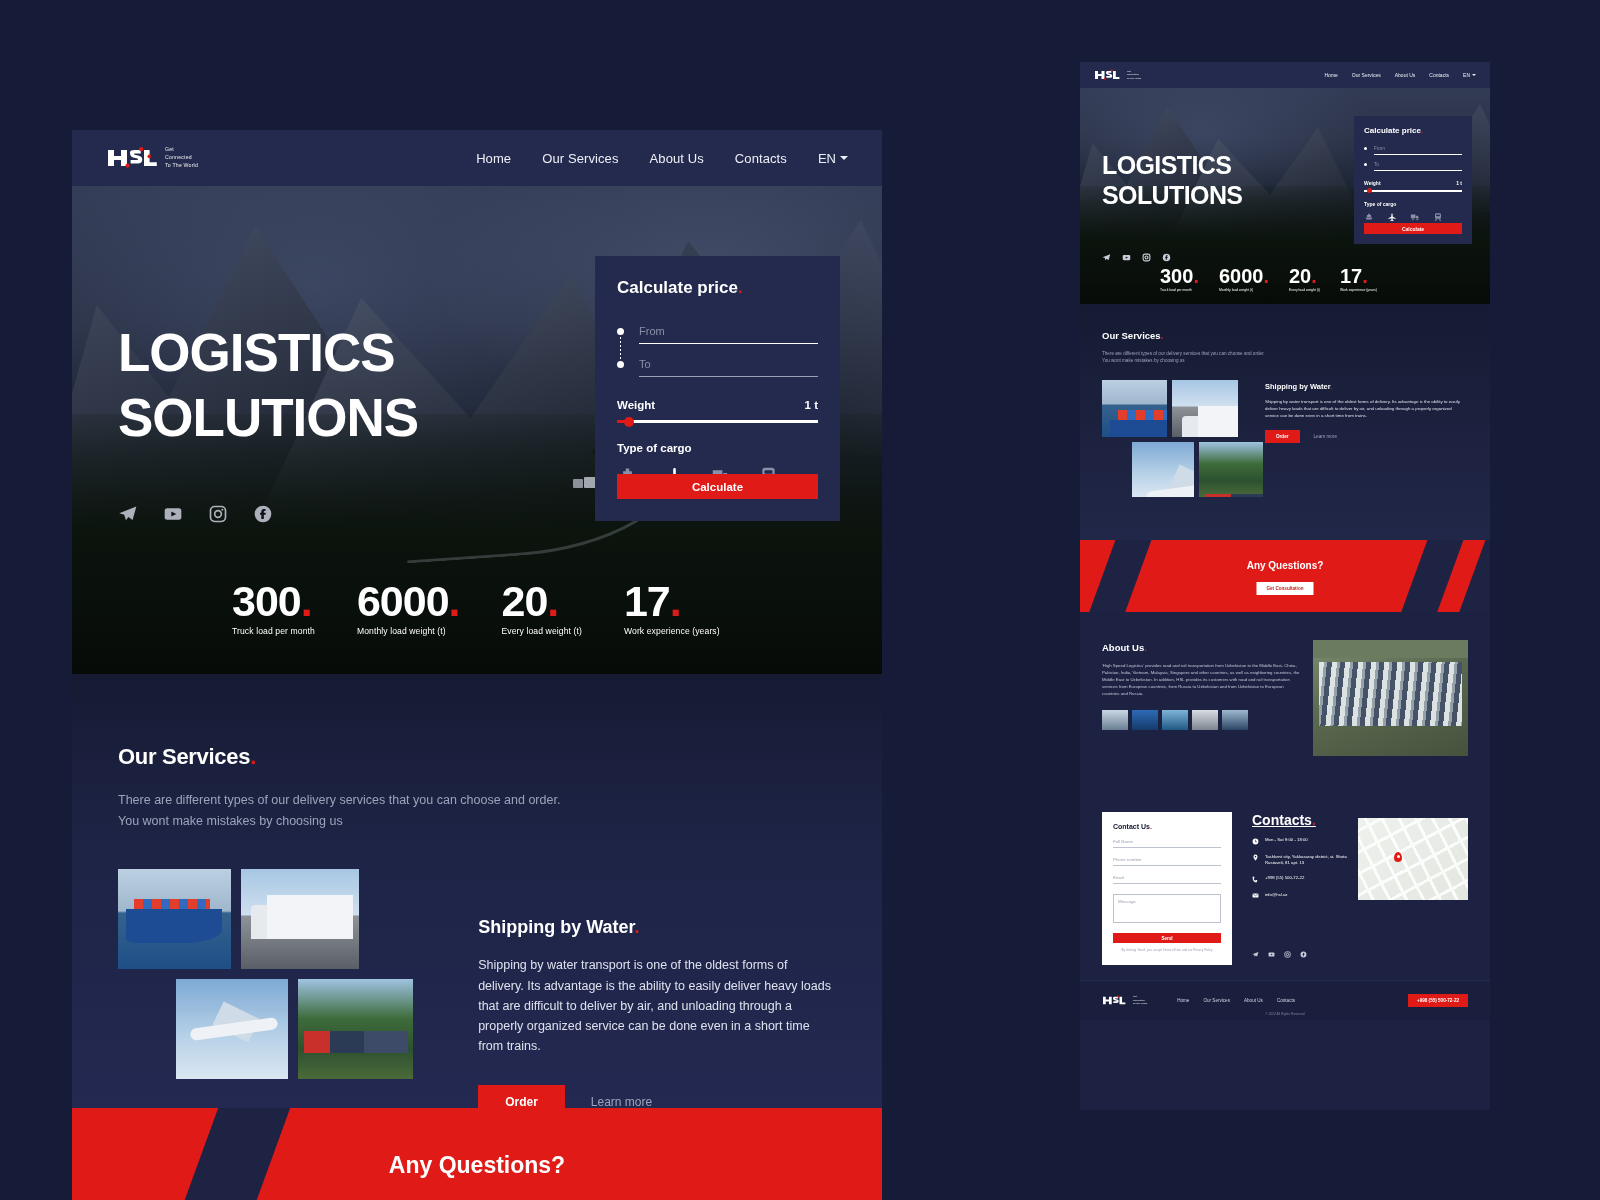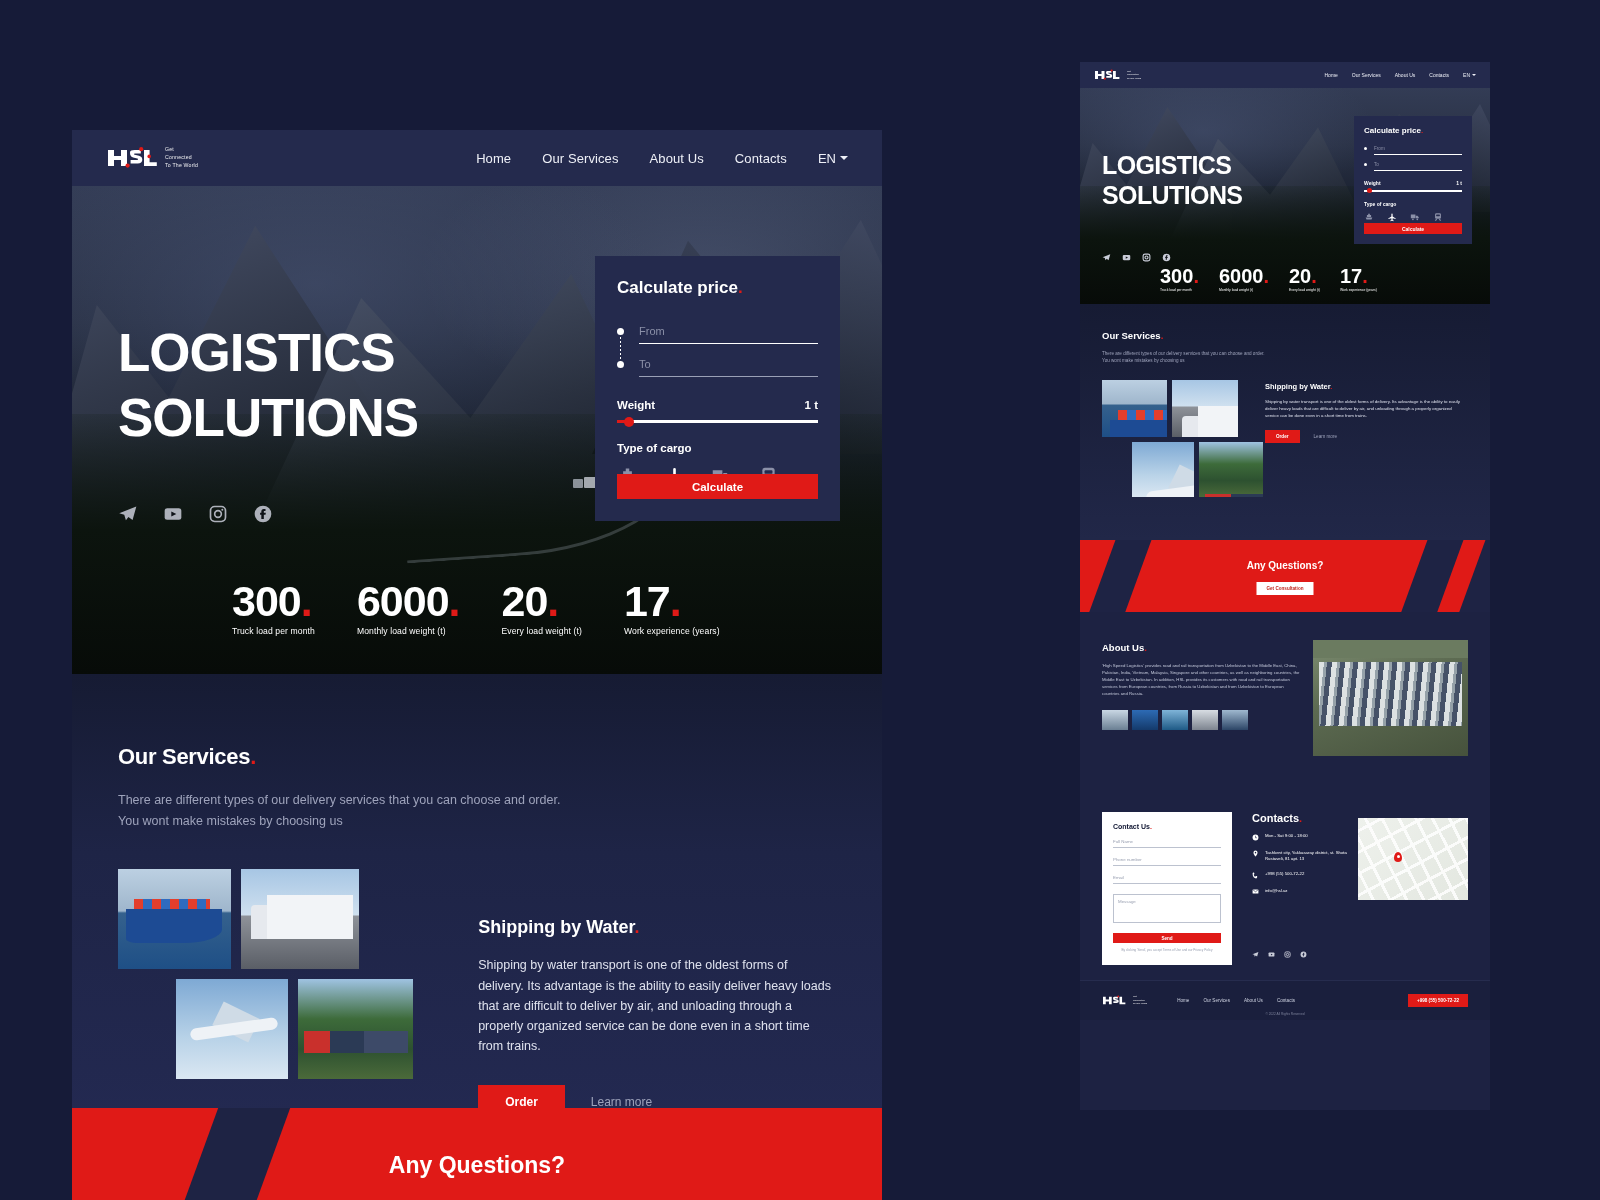--- a/index.html
+++ b/index.html
@@ -265,21 +265,21 @@
   .mi-contact { position:relative; background:#1d2242; height:184px; padding:16px 22px 0;}
   .mi-cform { width:130px; background:#fff; padding:11px 11px 13px; position:relative;}
   .mi-cform-title{font-size:7px;font-weight:700;color:#101632;}
   .mi-cform-title i{font-style:normal;color:#e01a17;}
   .mi-field{margin-top:9px;border-bottom:1px solid #bcc2cf;padding-bottom:3px;font-size:4.4px;color:#9aa1b2;}
   .mi-msg{margin-top:10px;border:1px solid #bcc2cf;height:29px;padding:4px;font-size:4.4px;color:#9aa1b2;}
   .mi-send{margin-top:10px;width:100%;height:10px;background:#e01a17;color:#fff;font-size:4.6px;font-weight:700;
     display:flex;align-items:center;justify-content:center;border:none;font-family:inherit;cursor:pointer;}
   .mi-terms{margin-top:5px;font-size:3.1px;color:#9aa1b2;text-align:center;}
   .mi-contacts{position:absolute;left:172px;top:16px;width:110px;}
-  .mi-contacts-title{font-size:11px;font-weight:700;color:#fff;}
+  .mi-contacts-title{font-size:14px;font-weight:700;color:#fff;text-decoration:underline;}
   .mi-contacts-title i{font-style:normal;color:#e01a17;}
   .mi-crow{margin-top:9px;display:flex;gap:6px;align-items:flex-start;}
   .mi-crow .ic{width:7px;height:7px;color:#fff;flex:none;margin-top:.5px;}
   .mi-crow .ic svg{width:7px;height:7px;display:block;fill:currentColor;}
   .mi-crow .tx{font-size:4.3px;line-height:1.5;color:#fff;}
   .mi-map{position:absolute;right:22px;top:22px;width:110px;height:82px;
     background:linear-gradient(135deg,#eef1ec,#e3e7e0);overflow:hidden;}
   .mi-map:after{content:"";position:absolute;left:0;top:0;width:110px;height:82px;
     background:
       repeating-linear-gradient(63deg, rgba(255,255,255,0) 0 12px, #ffffff 12px 15px),

